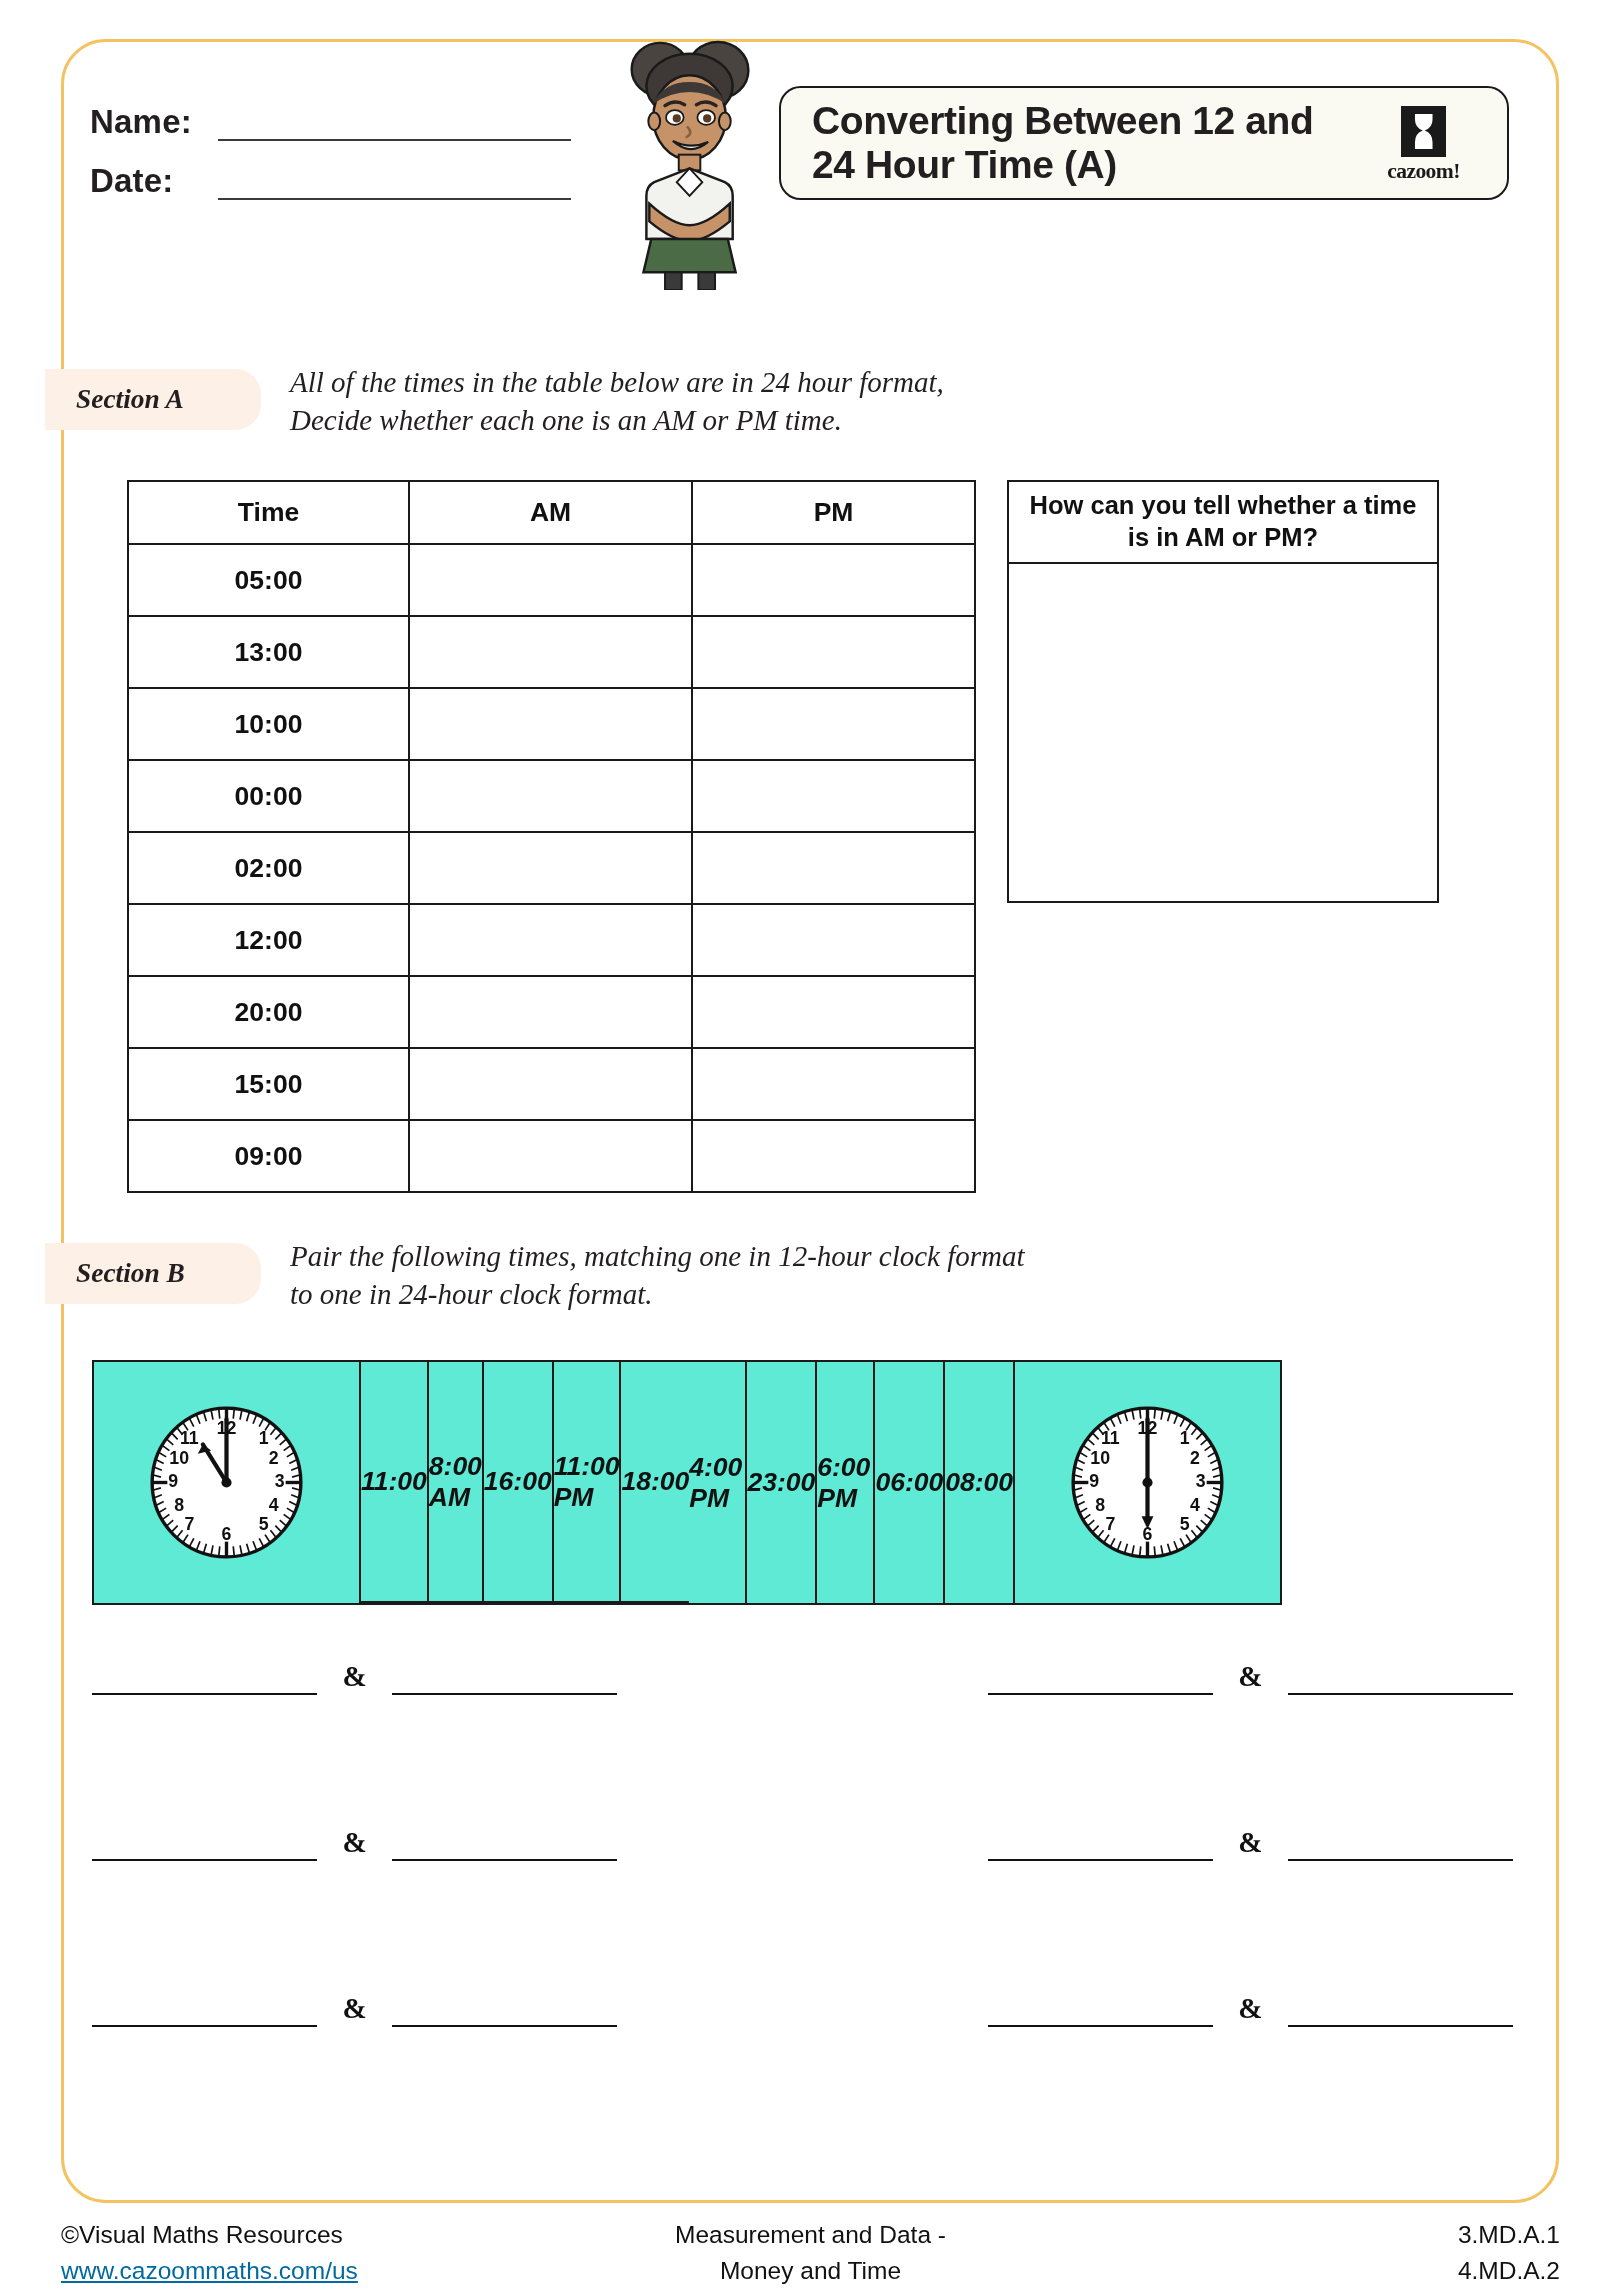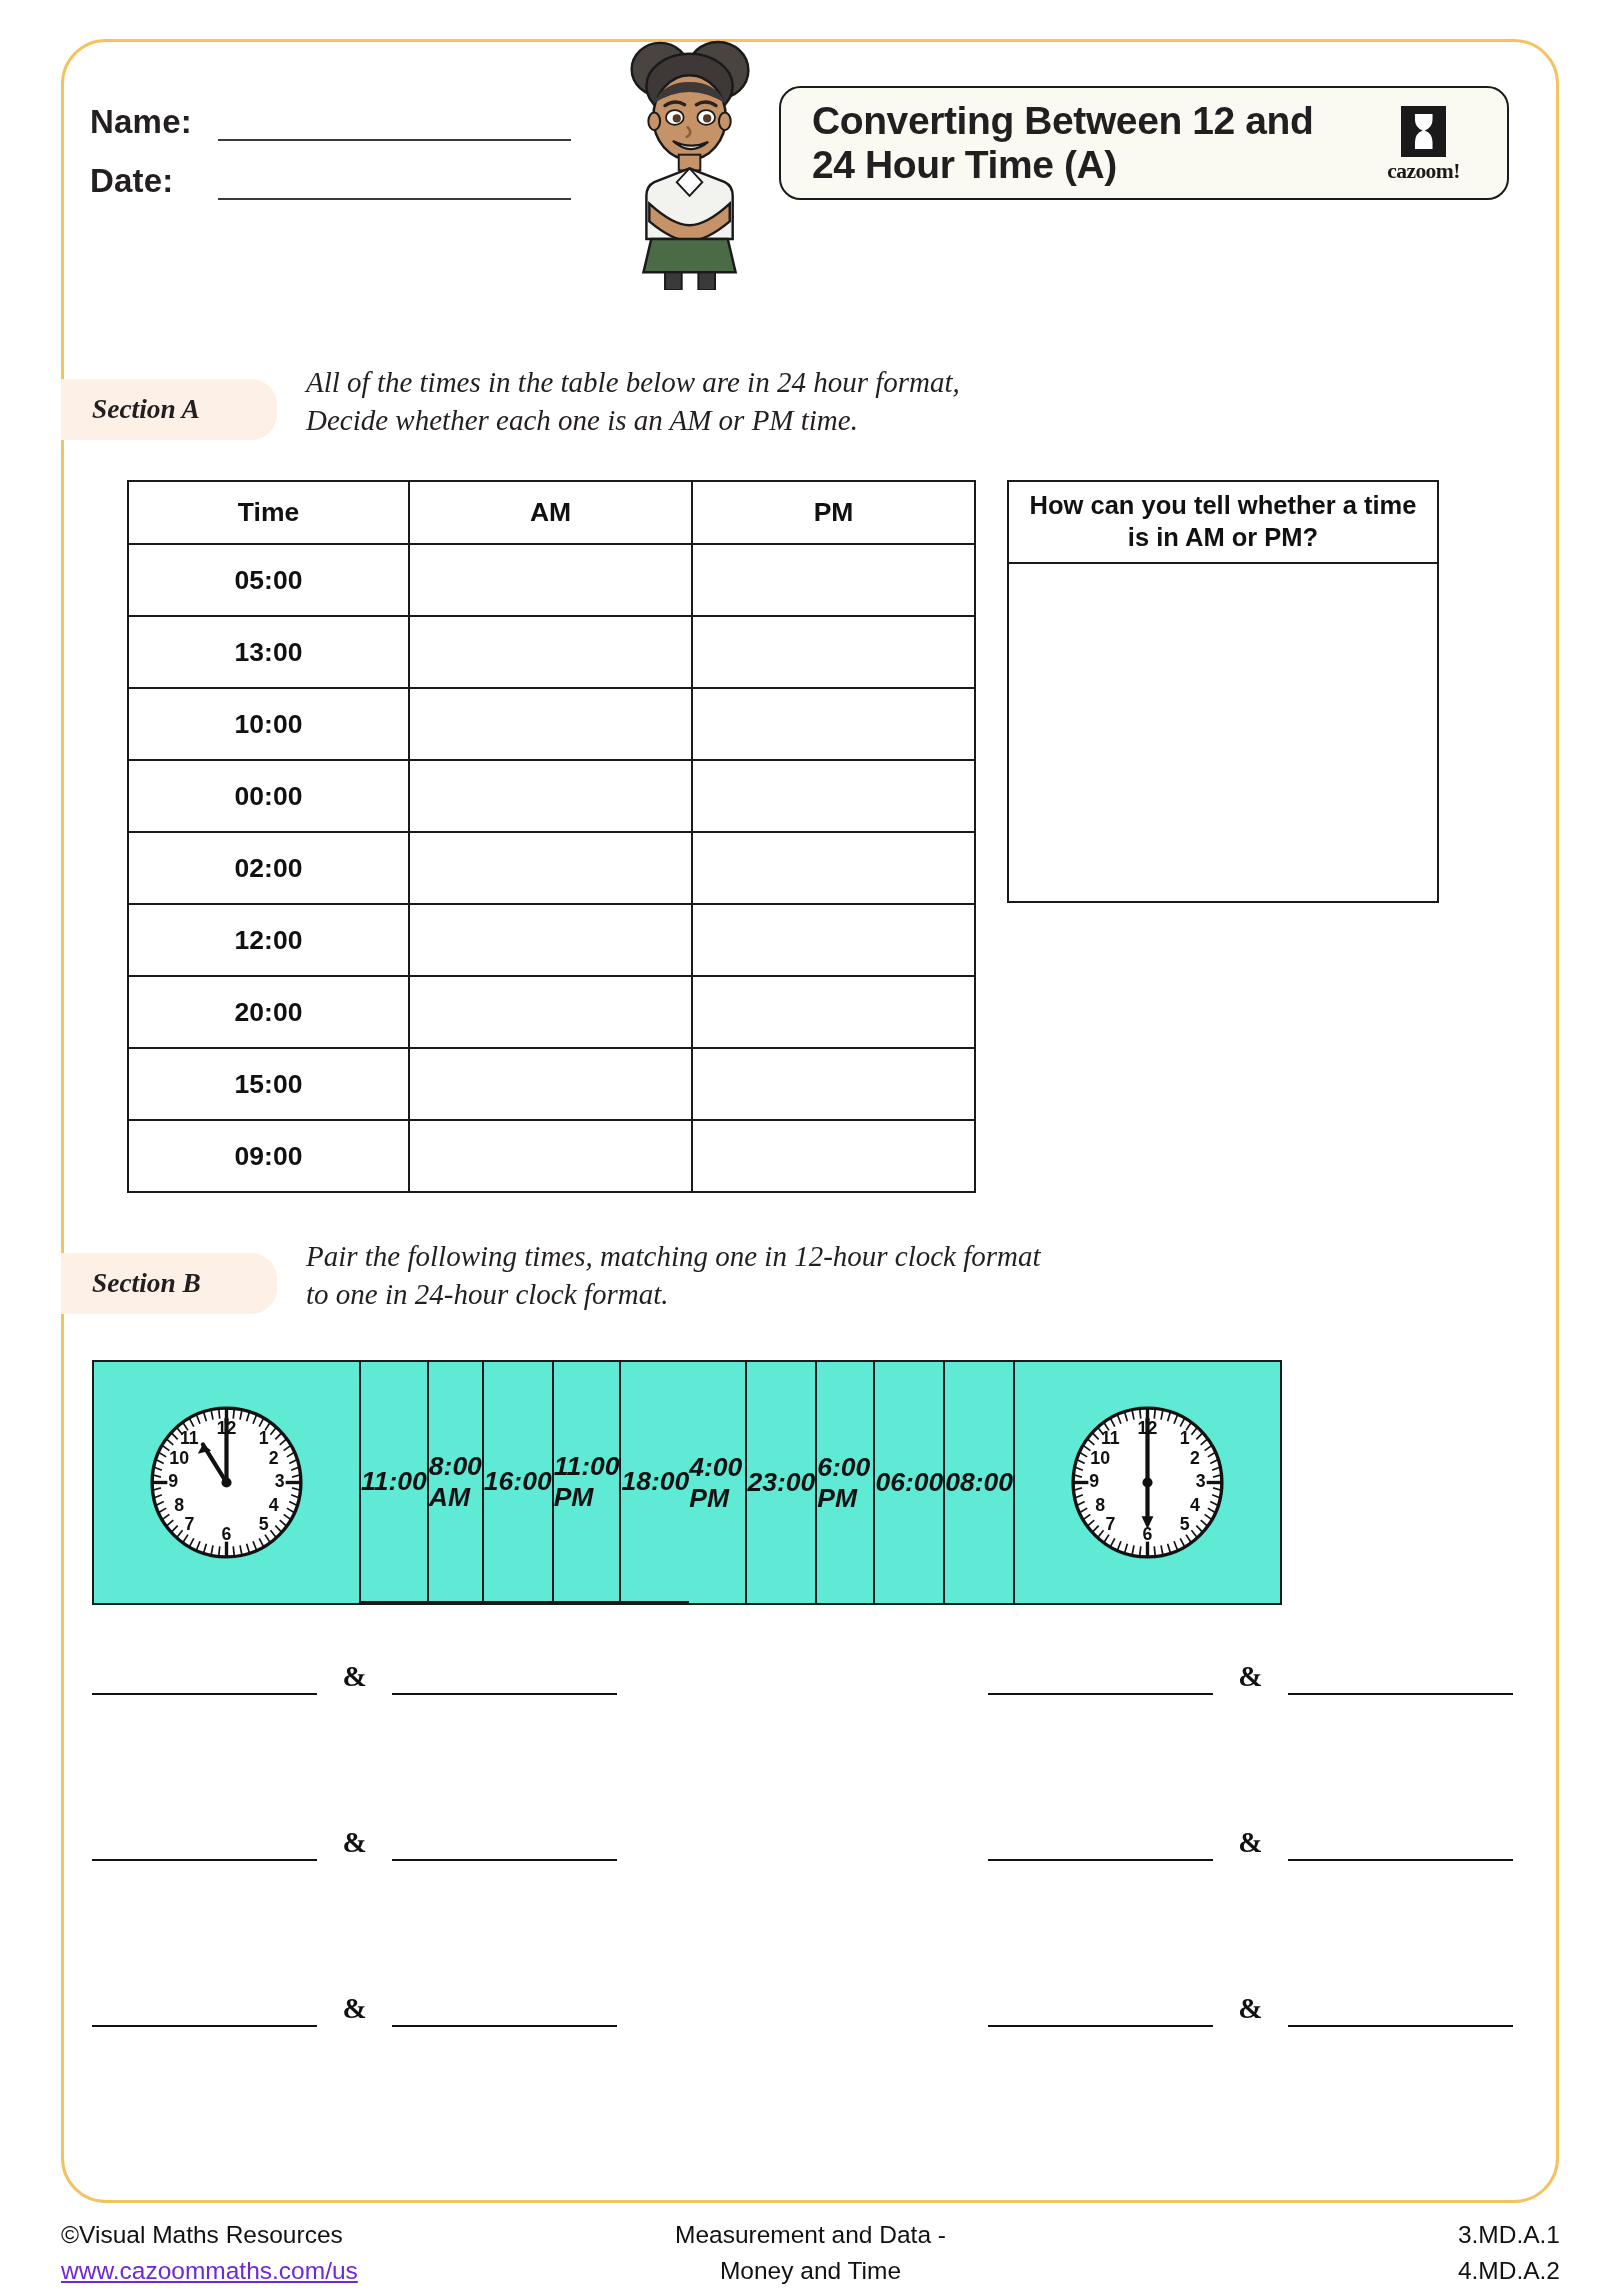--- a/index.html
+++ b/index.html
@@ -112,23 +112,23 @@
     font-weight: bold;
     font-size: 21.6px;
     color: #1a1a1a;
     letter-spacing: -0.6px;
     margin-top: 2px;
   }
 
   
   .section-head {
     position: absolute;
-    left: 61px;
-    display: flex;
-    align-items: flex-end;
+    left: 45px;
+    display: flex;
+    align-items: center;
   }
   .section-pill {
     background: #fdf0e6;
     border-radius: 0 25.5px 25.5px 0;
     width: 216px;
     height: 61px;
     display: flex;
     align-items: center;
     padding-left: 31px;
     box-sizing: border-box;
@@ -288,21 +288,21 @@
     font-family: "Liberation Sans", sans-serif;
     font-size: 24.5px;
     color: #111;
   }
   .foot-left {
     position: absolute;
     left: 61px;
     line-height: 1.45;
   }
   .foot-link {
-    color: #6d28d9;
+    color: #0369a1;
     text-decoration: underline;
     display: block;
   }
   .foot-mid {
     position: absolute;
     left: 50%;
     transform: translateX(-50%);
     text-align: center;
     line-height: 1.45;
     white-space: pre-line;

